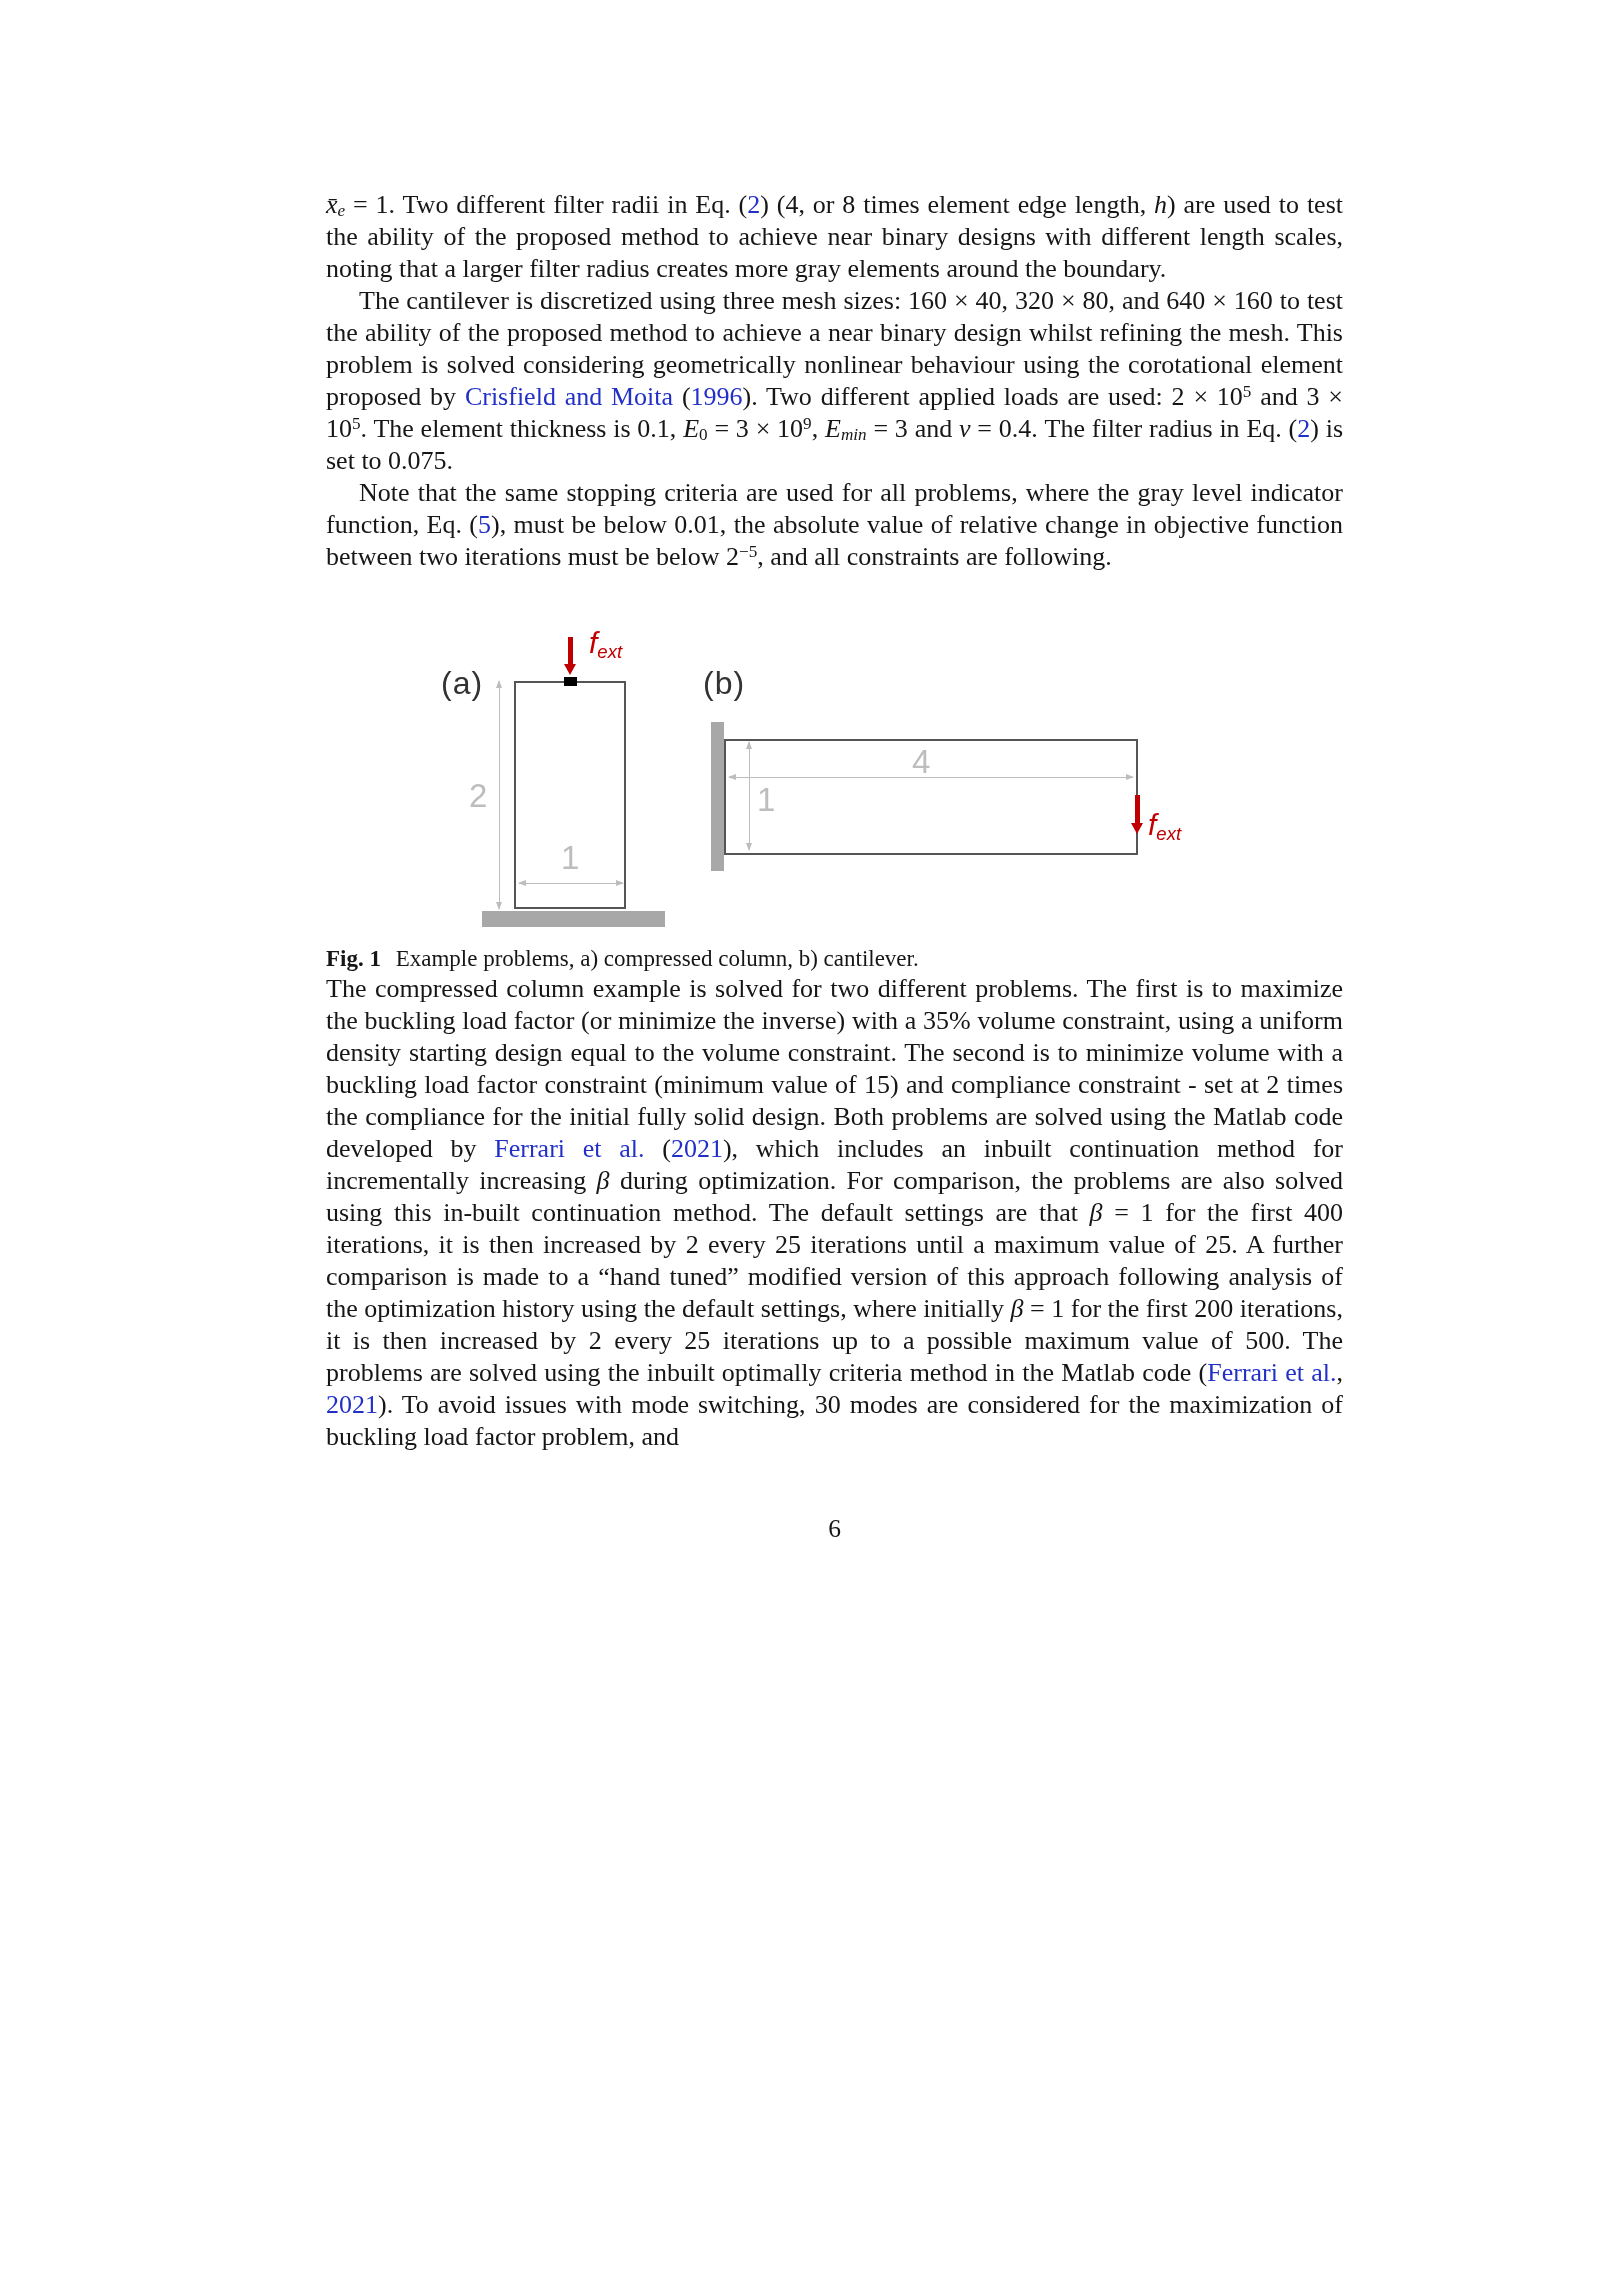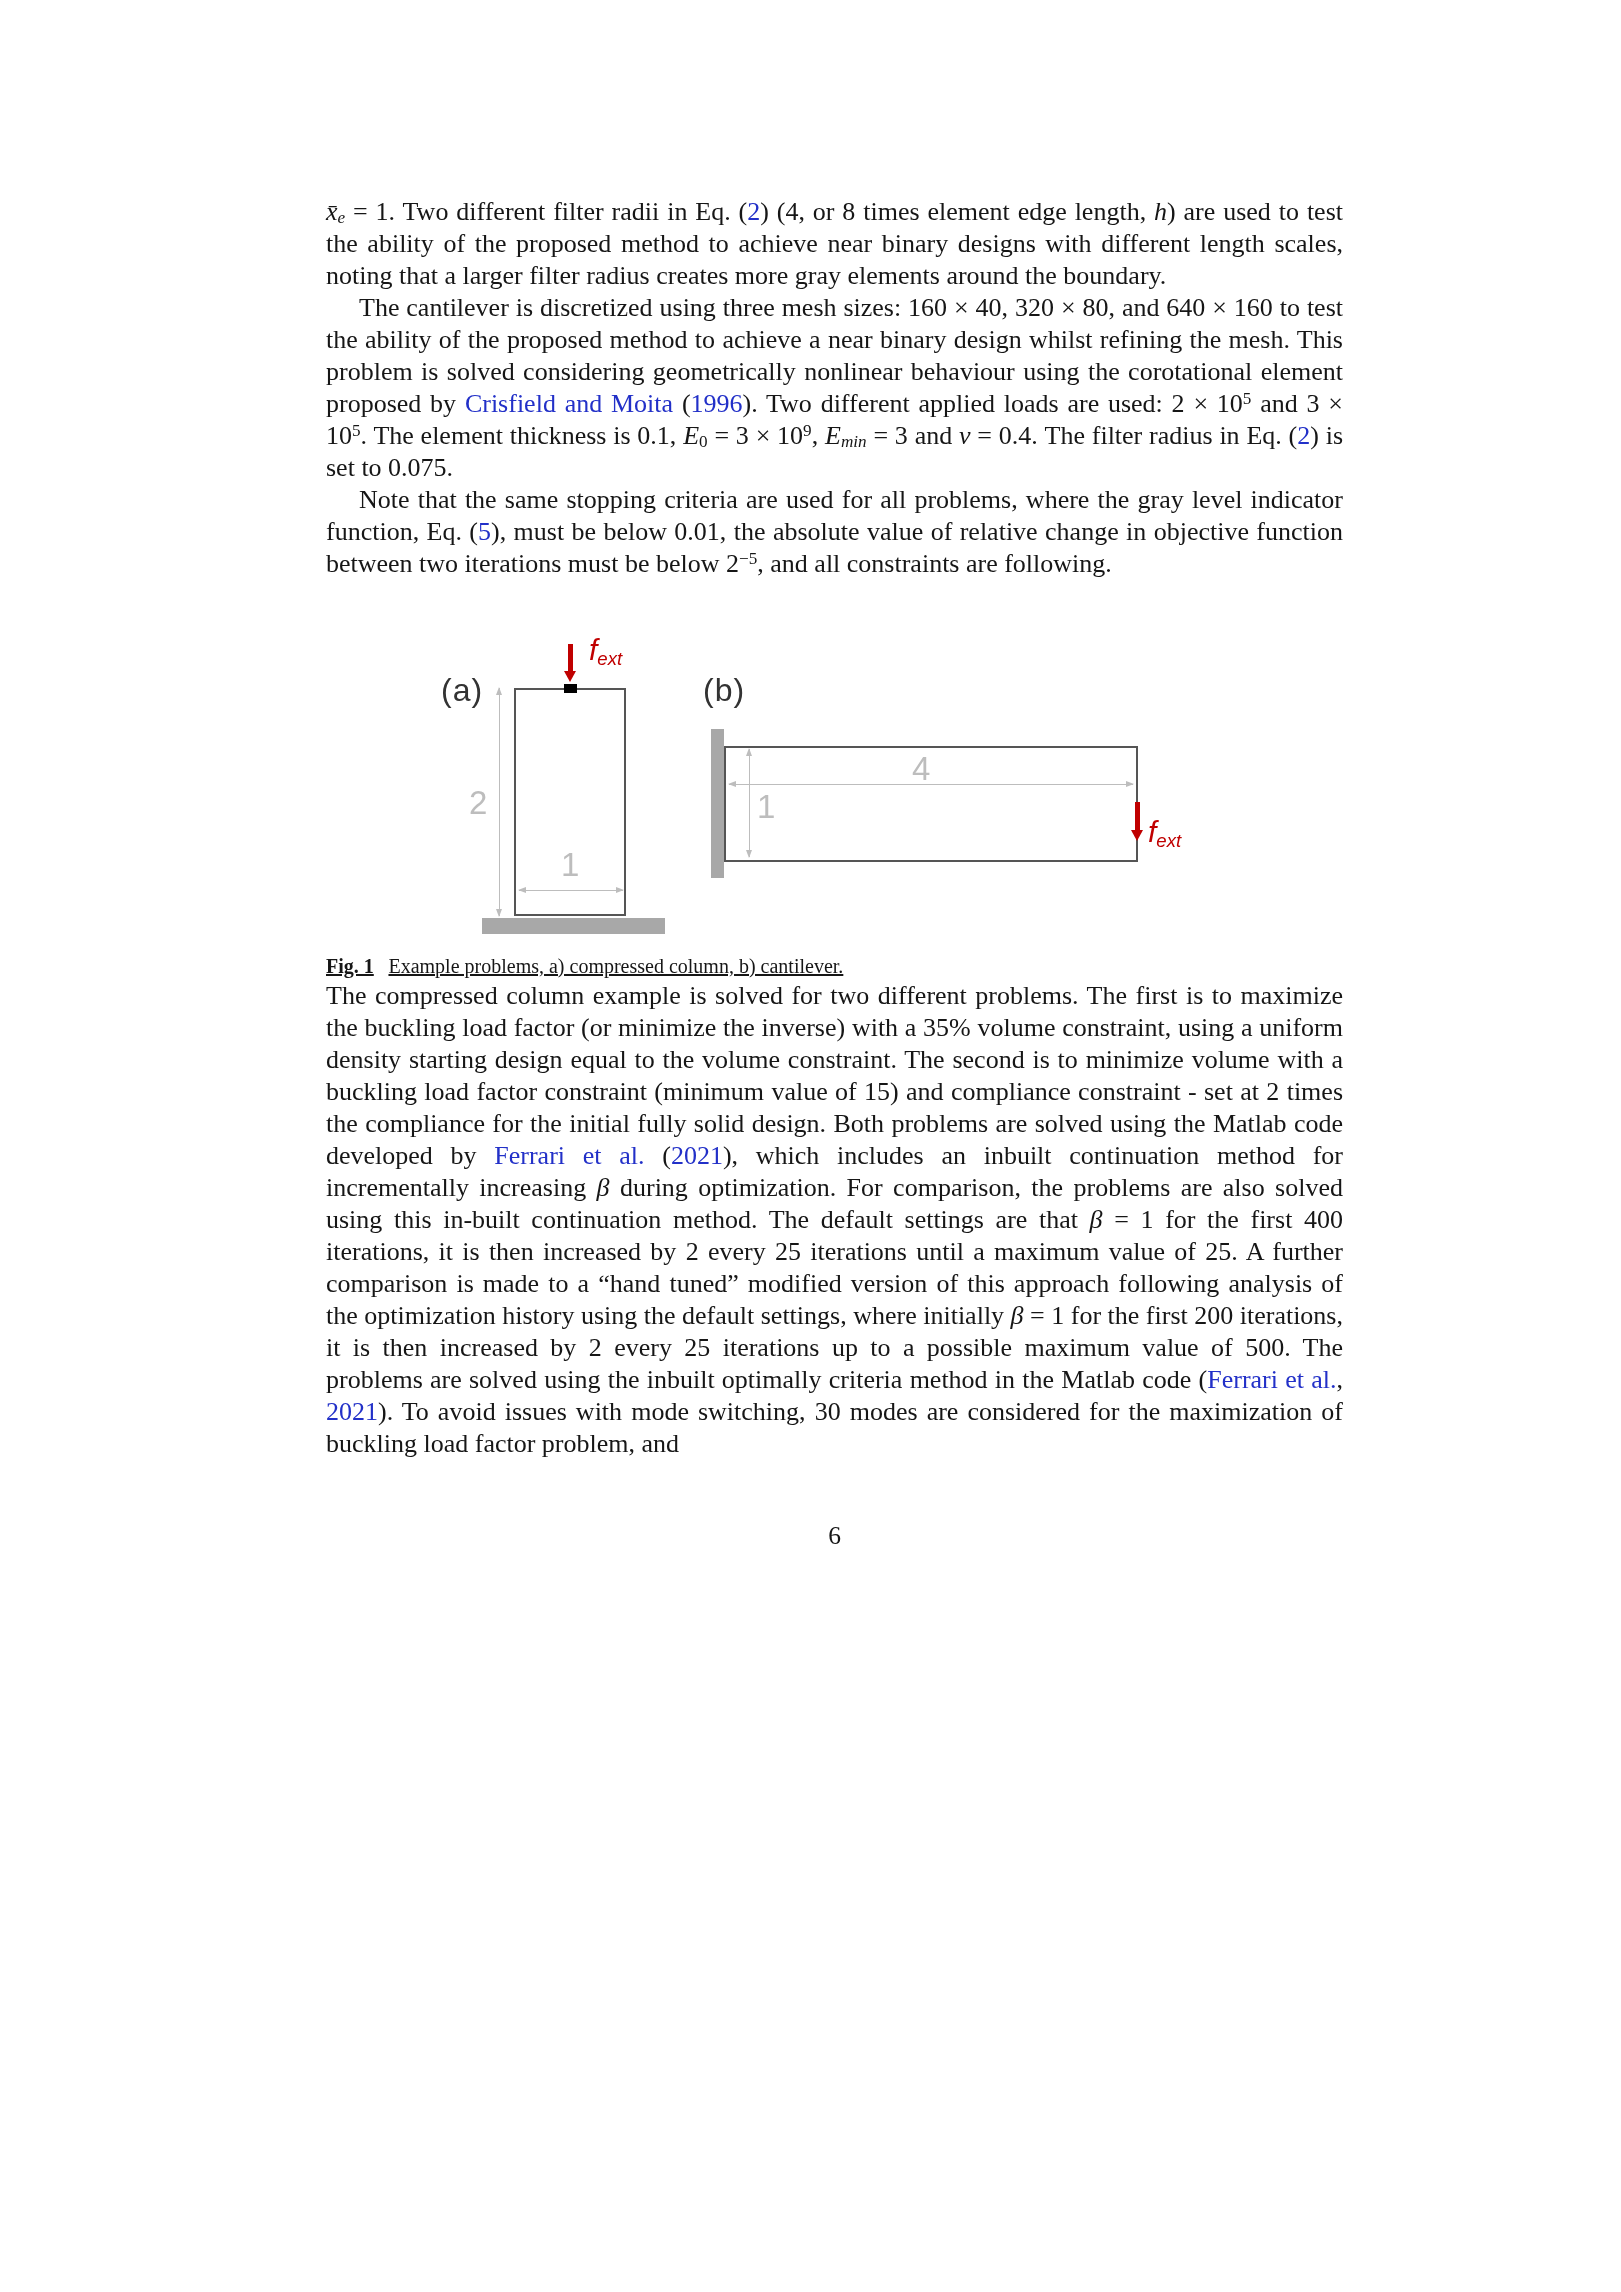--- a/index.html
+++ b/index.html
@@ -11,21 +11,21 @@
     --dim:#bdbdbd;
   }
   html,body{margin:0;padding:0;}
   body{
     width:1621px;height:2293px;background:#ffffff;position:relative;
     overflow:hidden;
     font-family:"Liberation Serif", serif;
     color:var(--ink);
   }
   .content{
-    position:absolute;left:326px;top:196px;width:1017px;
+    position:absolute;left:326px;top:189px;width:1017px;
   }
   .bodytext p{
     margin:0;
     font-size:26px;line-height:32px;
     text-align:justify;
     color:var(--ink);
   }
   .bodytext p.ind{text-indent:33px;}
   
   .i{font-style:italic;}
@@ -67,21 +67,21 @@
     border:6.9px solid transparent;border-bottom:none;border-top:11.8px solid var(--red);}
   .loadpt{position:absolute;background:#000;}
   .fext{
     position:absolute;color:var(--red);font-style:italic;font-size:30px;
     font-family:"Liberation Sans", sans-serif;
   }
   .fext .fsub{font-size:0.62em;vertical-align:-0.25em;}
 
   
   .caption{
-    margin-top:5.9px;font-size:20px;line-height:28px;color:var(--ink);text-decoration:underline;
+    margin-top:5.9px;font-size:23px;line-height:28px;color:var(--ink);
   }
   .caption .cap-tag{font-weight:bold;margin-right:14.7px;}
 
   
   .sec-heading{
     margin-top:80px;margin-bottom:21.6px;
     font-size:30px;font-weight:bold;color:var(--ink);
   }
   .sec-heading .sec-num{margin-right:20.6px;}
 

